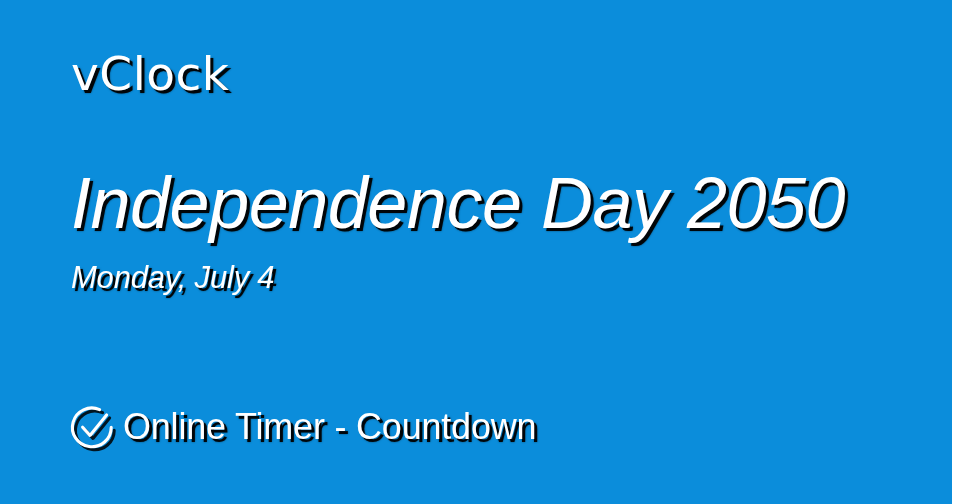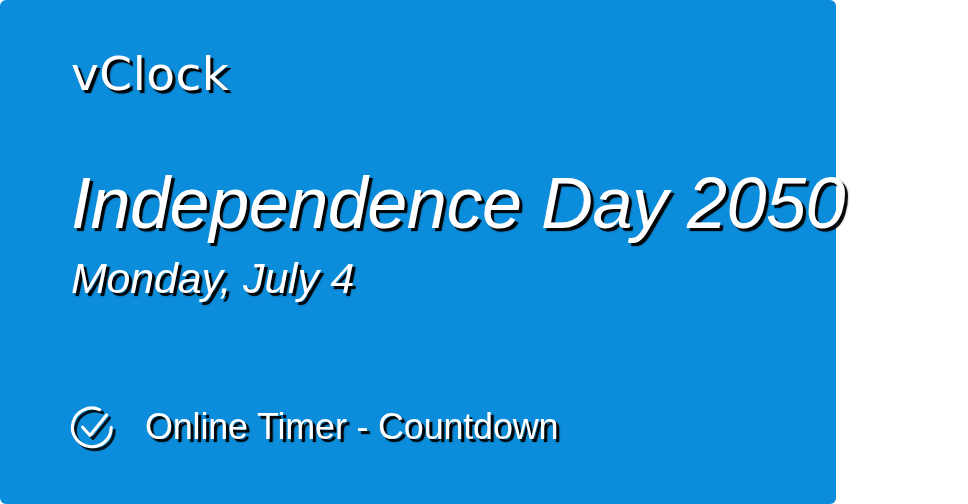--- a/index.html
+++ b/index.html
@@ -10,25 +10,24 @@
   body {
     width: 968px;
     height: 504px;
     overflow: hidden;
     font-family: "Liberation Sans", sans-serif;
     -webkit-font-smoothing: antialiased;
   }
 
   #page {
     position: relative;
-    width: 836px;
+    width: 952px;
     height: 504px;
     background: #0b8ddb;
     box-sizing: border-box;
-    border-radius: 6px;
   }
 
   
   .shadowed {
     color: #ffffff;
     text-shadow:
        3px 3px 0   rgba(0,0,0,0.92),
        3px 3px 2px rgba(0,0,0,0.55);
     white-space: nowrap;
   }
@@ -60,35 +59,35 @@
     font-style: italic;
   }
   #event-title {
     font-size: 72px;
     line-height: 82px;
     font-weight: 400;
     letter-spacing: -0.5px;
     margin: 0;
   }
   #event-date {
-    font-size: 43px;
+    font-size: 31px;
     line-height: 52px;
     font-weight: 400;
     letter-spacing: -0.2px;
     margin: 8px 0 4px 0;
   }
 
   
   #footer-link {
     position: absolute;
     left: 69px;
     top: 404px;
     display: flex;
     align-items: center;
-    gap: 30px;
+    gap: 8px;
     cursor: pointer;
     text-decoration: none;
   }
   #timer-icon {
     width: 46px;
     height: 46px;
     flex: 0 0 46px;
     display: block;
     filter: drop-shadow(3px 3px 0.5px rgba(0,0,0,0.85));
   }

